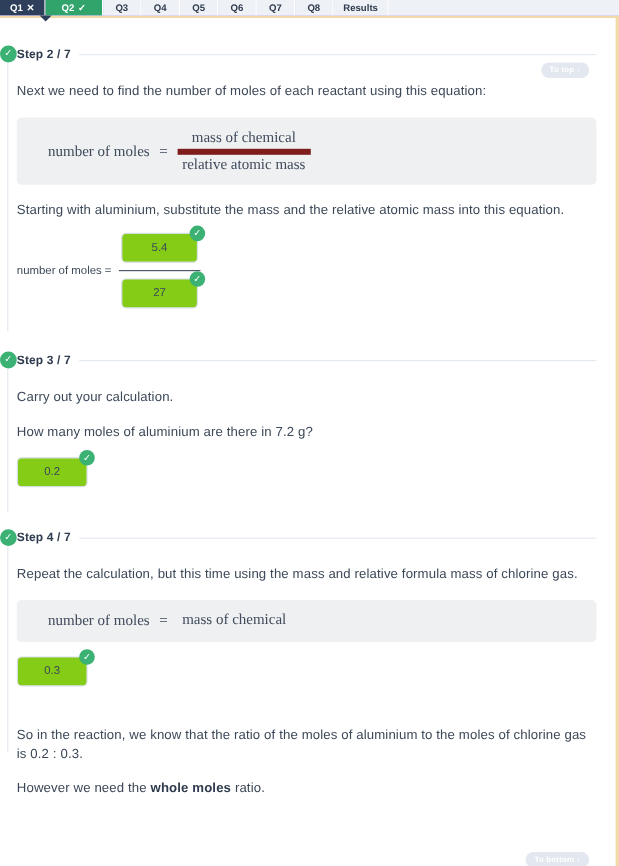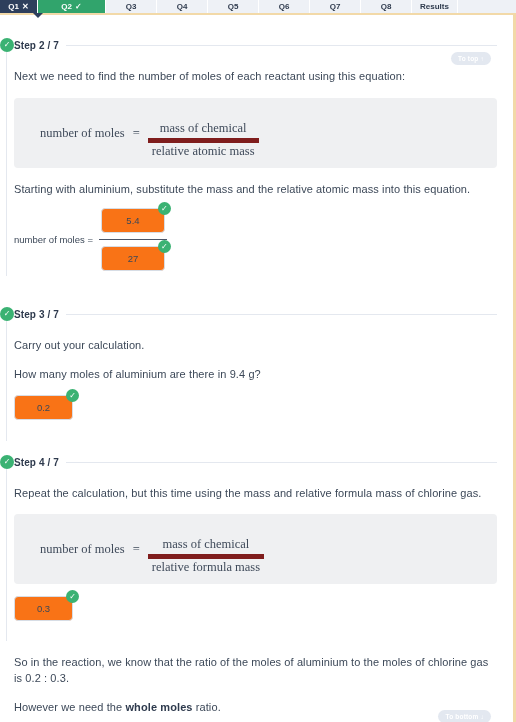--- a/index.html
+++ b/index.html
@@ -41,24 +41,24 @@
   }
   .tab.q1 {
     background: #2e3f5c;
     color: #ffffff;
     width: 38px;
     padding: 0;
   }
   .tab.q2 {
     background: #31a46c;
     color: #ffffff;
-    width: 68px;
+    width: 48px;
     padding: 0;
   }
-  .tab.plain { width: 51px; padding: 0; }
+  .tab.plain { width: 32px; padding: 0; }
   .tab.results { width: 46px; padding: 0; }
   .tab-fill { flex: 1 1 auto; background: #eef1f6; }
   .mark { font-size: 8px; line-height: 1; font-weight: bold; }
 
   
   .panel {
     position: absolute;
     top: 13px; left: 0;
     width: 516px;
     height: 709px;
@@ -152,34 +152,34 @@
     font-family: "Liberation Serif", serif;
     font-size: 12.5px;
     color: #3f4a5a;
   }
   .frac {
     display: inline-flex;
     flex-direction: column;
     align-items: center;
     line-height: 1.25;
   }
-  .frac .num { padding: 0 4px 1px; margin-top: 14px; }
+  .frac .num { padding: 0 4px 1px; }
   .frac .den { padding: 1px 4px 0; border-top: 5px solid #7f1d1d; }
 
   
   .ansbox {
     position: relative;
     display: inline-block;
   }
   .ansfield {
     width: 59px;
     height: 25px;
     border: 1px solid #d7dde5;
     border-radius: 4px;
-    background: #f97316;
+    background: #84cc16;
     font-size: 9.5px;
     color: #3c4858;
     text-align: center;
     line-height: 23px;
     font-family: "Liberation Sans", sans-serif;
     outline: none;
     padding: 0;
   }
   .ansfield.wide { width: 64px; }
   .tick {
@@ -316,21 +316,21 @@
     <div class="connector" style="height:120px;"></div>
     <div class="step-head">
       <div class="step-marker">
         <span>✓</span>
       </div>
       <div class="step-title">Step 3 / 7</div>
       <div class="step-rule"></div>
     </div>
 
     <p class="para" style="margin-top:15px;">Carry out your calculation.</p>
-    <p class="para" style="margin-top:13px;">How many moles of aluminium are there in 9.4 g?</p>
+    <p class="para" style="margin-top:13px;">How many moles of aluminium are there in 7.2 g?</p>
 
     <div class="ansbox" style="margin-top:12px;">
       <input class="ansfield" readonly="" value="0.2" style="">
       <span class="tick">✓</span>
     </div>
   </div>
 
   <div class="step" style="margin-top:33px;">
     <div class="connector" style="height:172px;"></div>
     <div class="step-head">
@@ -341,21 +341,20 @@
       <div class="step-rule"></div>
     </div>
 
     <p class="para" style="margin-top:15px;">Repeat the calculation, but this time using the mass and relative formula mass of chlorine gas.</p>
 
     <div class="eqbox" style="margin-top:12px;">
       <span class="eq-serif">number of moles</span>
       <span class="eq-serif">=</span>
       <span class="frac eq-serif">
         <span class="num">mass of chemical</span>
-        <span class="den">relative formula mass</span>
       </span>
     </div>
 
 
     <div class="ansbox" style="margin-top:12px;">
       <input class="ansfield" readonly="" value="0.3" style="">
       <span class="tick">✓</span>
     </div>
   </div>
 

